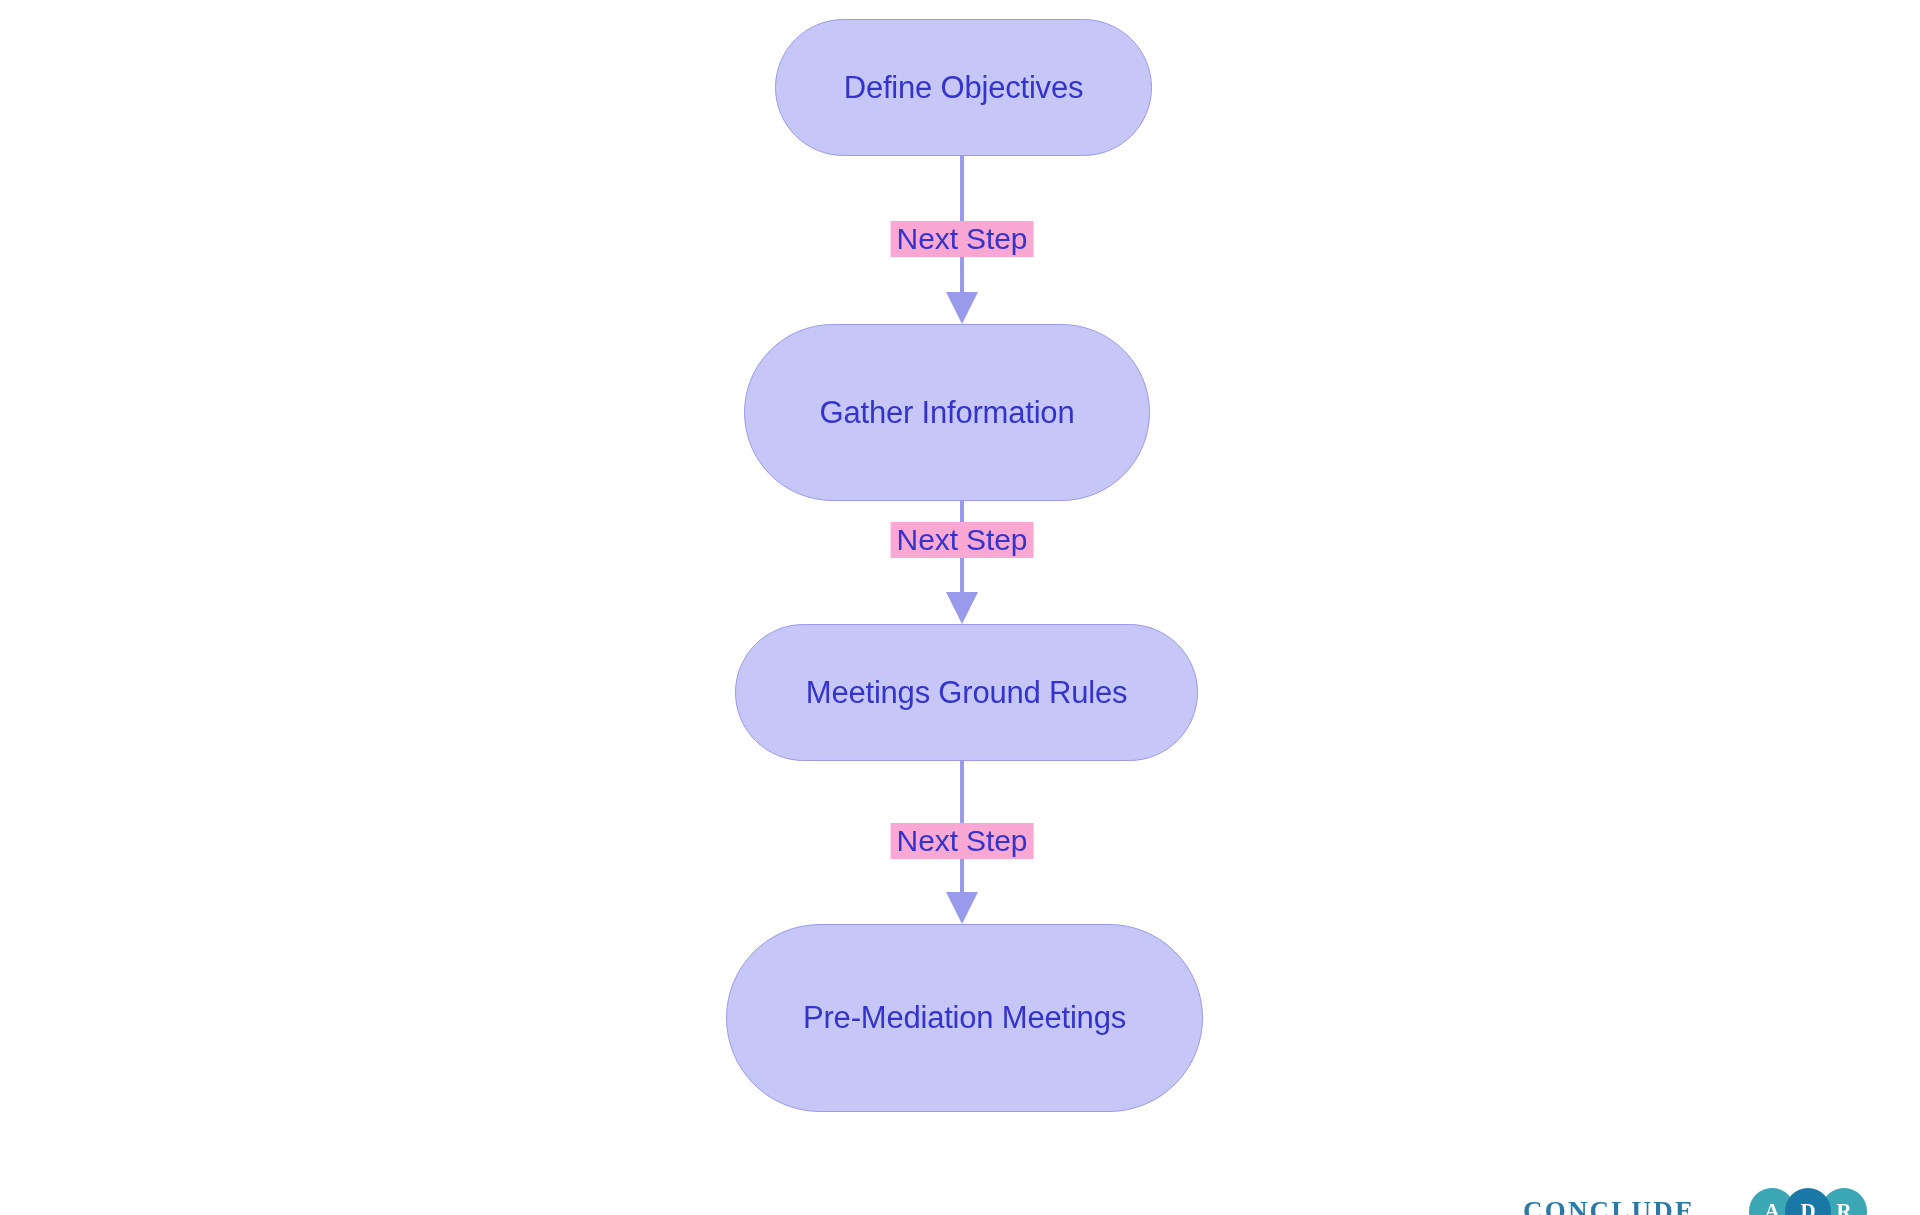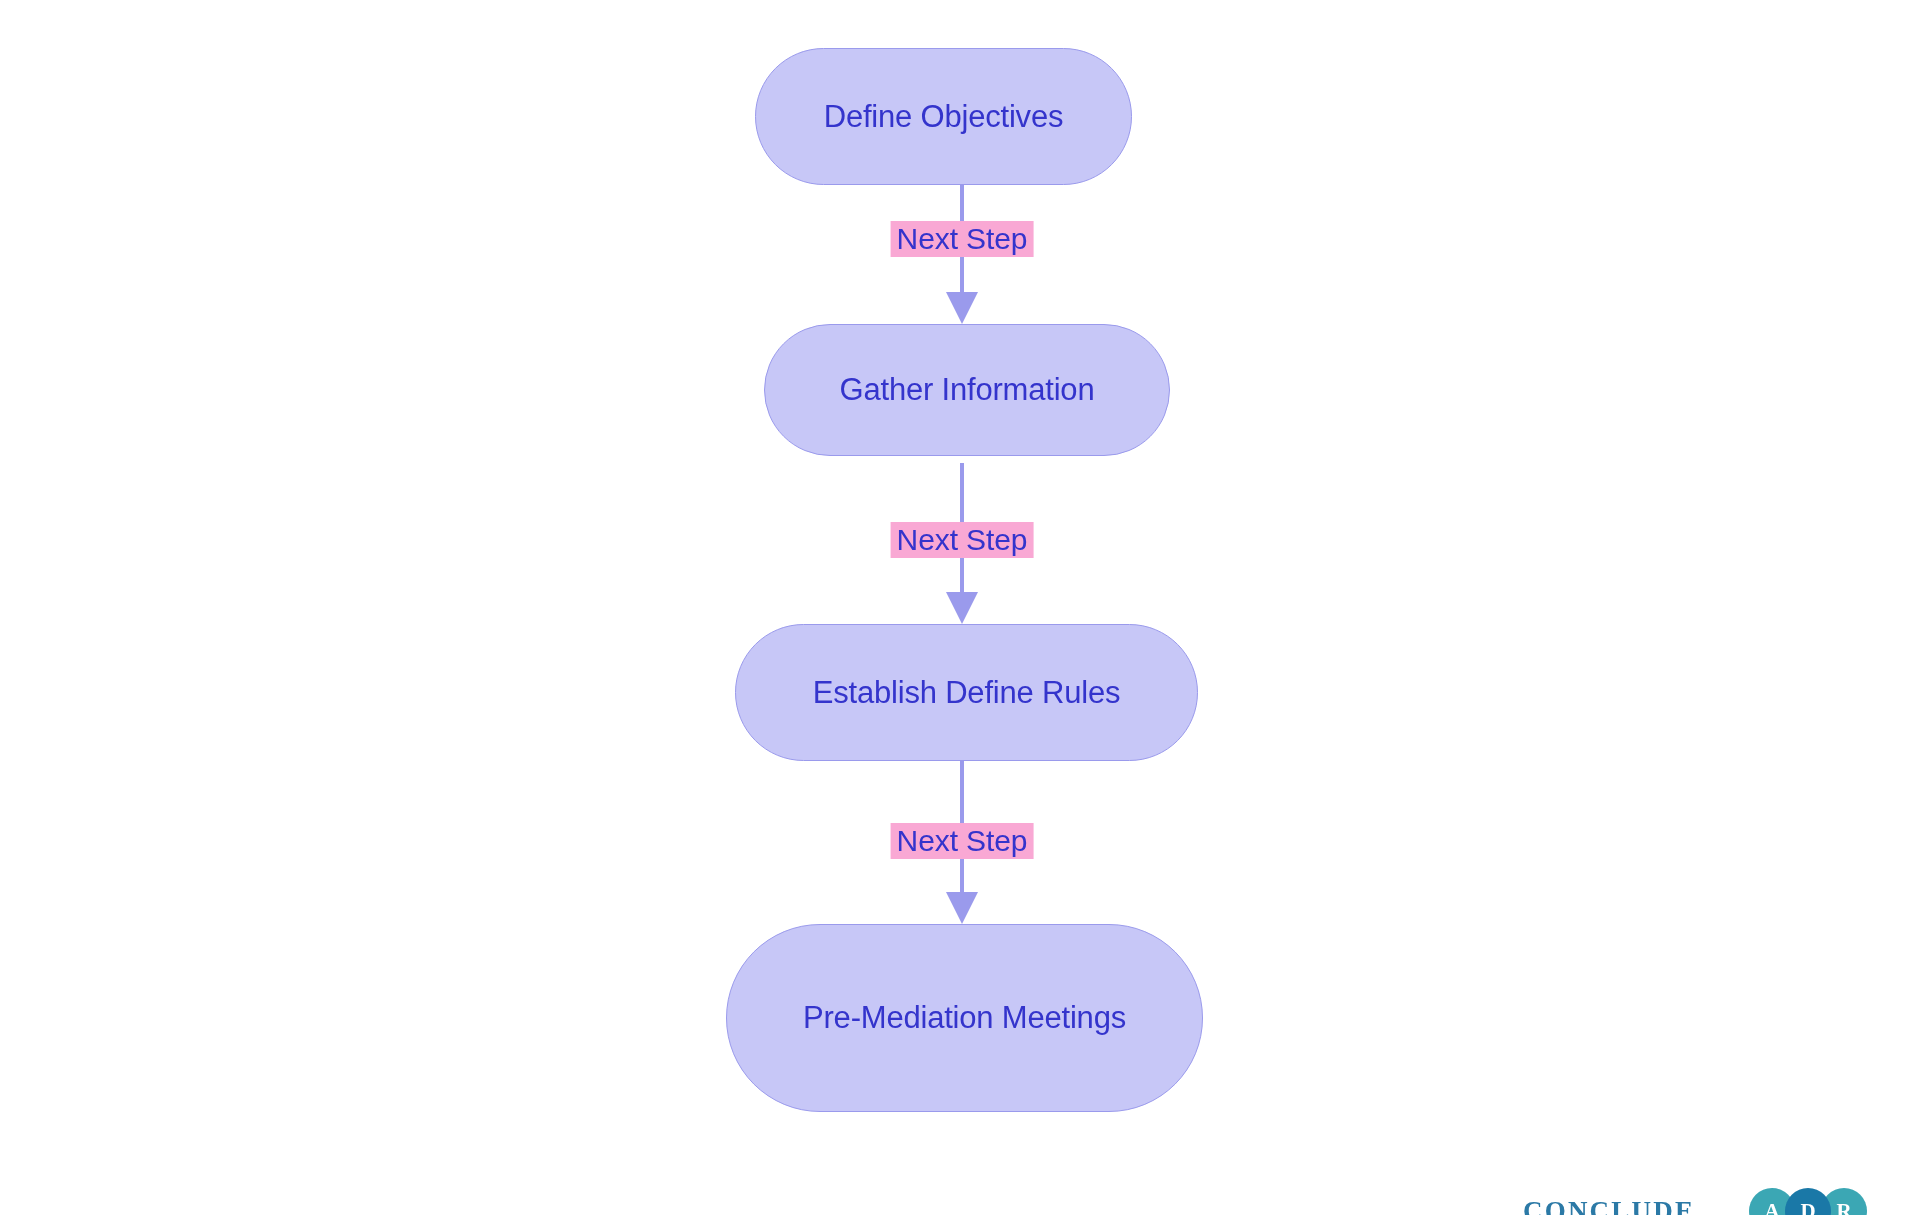--- a/index.html
+++ b/index.html
@@ -37,22 +37,22 @@
     justify-content: center;
     color: #3434cc;
     font-family: "Liberation Sans", sans-serif;
     font-size: 31px;
     font-weight: 400;
     letter-spacing: -0.2px;
     white-space: nowrap;
     user-select: none;
   }
 
-  #node-1 { left: 755px;  top: 19px;   width: 377px; height: 137px; margin-top: 29px; }
-  #node-2 { left: 764px;  top: 324px;  width: 406px; height: 132px; }
+  #node-1 { left: 775px;  top: 19px;   width: 377px; height: 137px; }
+  #node-2 { left: 744px;  top: 324px;  width: 406px; height: 177px; }
   #node-3 { left: 735px;  top: 624px;  width: 463px; height: 137px; }
   #node-4 { left: 726px;  top: 924px;  width: 477px; height: 188px; }
 
   .node-label {
     pointer-events: none;
   }
 
   
   .edge {
     position: absolute;
@@ -153,21 +153,21 @@
 
   <div class="node" id="node-1">
     <span class="node-label">Define Objectives</span>
   </div>
 
   <div class="node" id="node-2">
     <span class="node-label">Gather Information</span>
   </div>
 
   <div class="node" id="node-3">
-    <span class="node-label">Establish Define Rules</span>
+    <span class="node-label">Meetings Ground Rules</span>
   </div>
 
   <div class="node" id="node-4">
     <span class="node-label">Pre-Mediation Meetings</span>
   </div>
 
   <div class="edge-label" id="edge-label-1">Next Step</div>
   <div class="edge-label" id="edge-label-2">Next Step</div>
   <div class="edge-label" id="edge-label-3">Next Step</div>
 

